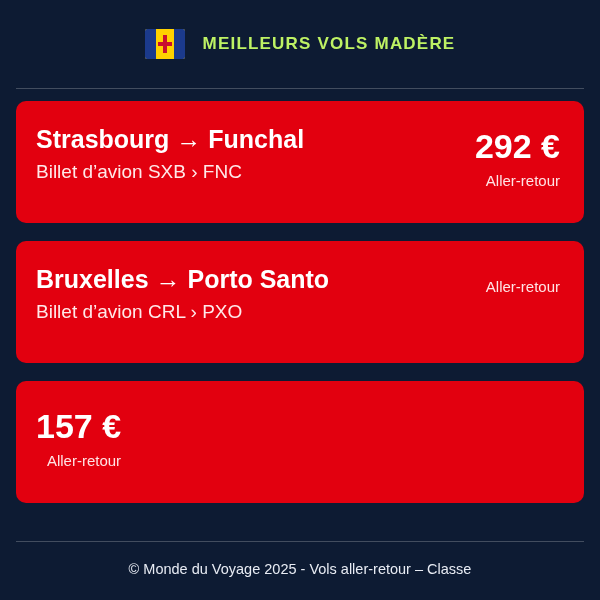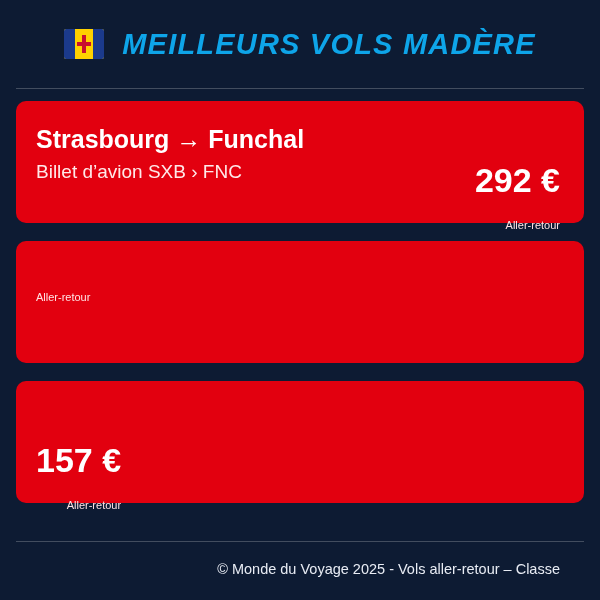--- a/index.html
+++ b/index.html
@@ -71,26 +71,25 @@
   }
   .flag .cross-h {
     position: absolute;
     left: 13px;
     top: 13px;
     width: 14px;
     height: 4px;
     background: #c8102e;
   }
   .header-title {
-    font-size: 29px;
+    font-size: 17px;
     font-weight: bold;
     letter-spacing: 1.2px;
-    color: #0ea5e9;
-    white-space: nowrap;
-    font-style: italic;
+    color: #bef264;
+    white-space: nowrap;
   }
 
   .top-rule {
     height: 1px;
     background: rgba(255,255,255,0.22);
     margin: 0 16px;
     flex: 0 0 1px;
   }
 
   
@@ -137,40 +136,39 @@
     align-items: flex-end;
     justify-content: center;
     padding-top: 8px;
   }
   .price {
     font-size: 34px;
     font-weight: bold;
     color: #ffffff;
     line-height: 1;
     white-space: nowrap;
-    margin-top: 34px;
   }
   .price-note {
-    font-size: 11px;
+    font-size: 15px;
     color: #ffe3e5;
-    margin-top: 22px;
+    margin-top: 9px;
     white-space: nowrap;
   }
 
   
   .bottom-rule {
     height: 1px;
     background: rgba(255,255,255,0.22);
     margin: 8px 16px 0 16px;
     flex: 0 0 1px;
   }
   .footer {
     flex: 0 0 auto;
     padding: 16px 40px 18px 40px;
-    text-align: right;
+    text-align: center;
   }
   .footer-line {
     font-size: 14.5px;
     color: #e8ecf4;
     line-height: 1.65;
   }
 </style>
 </head>
 <body>
 
@@ -196,20 +194,24 @@
         <div class="route">Strasbourg → Funchal</div>
         <div class="subtitle">Billet d’avion SXB › FNC</div>
       </div>
       <div class="card-right">
         <div class="price">292 €</div>
         <div class="price-note">Aller-retour</div>
       </div>
     </div>
 
     <div class="card">
+      <div class="card-left">
+        <div class="route">Bruxelles → Porto Santo</div>
+        <div class="subtitle">Billet d’avion CRL › PXO</div>
+      </div>
       <div class="card-right">
         <div class="price-note">Aller-retour</div>
       </div>
     </div>
 
     <div class="card">
       <div class="card-right">
         <div class="price">157 €</div>
         <div class="price-note">Aller-retour</div>
       </div>

